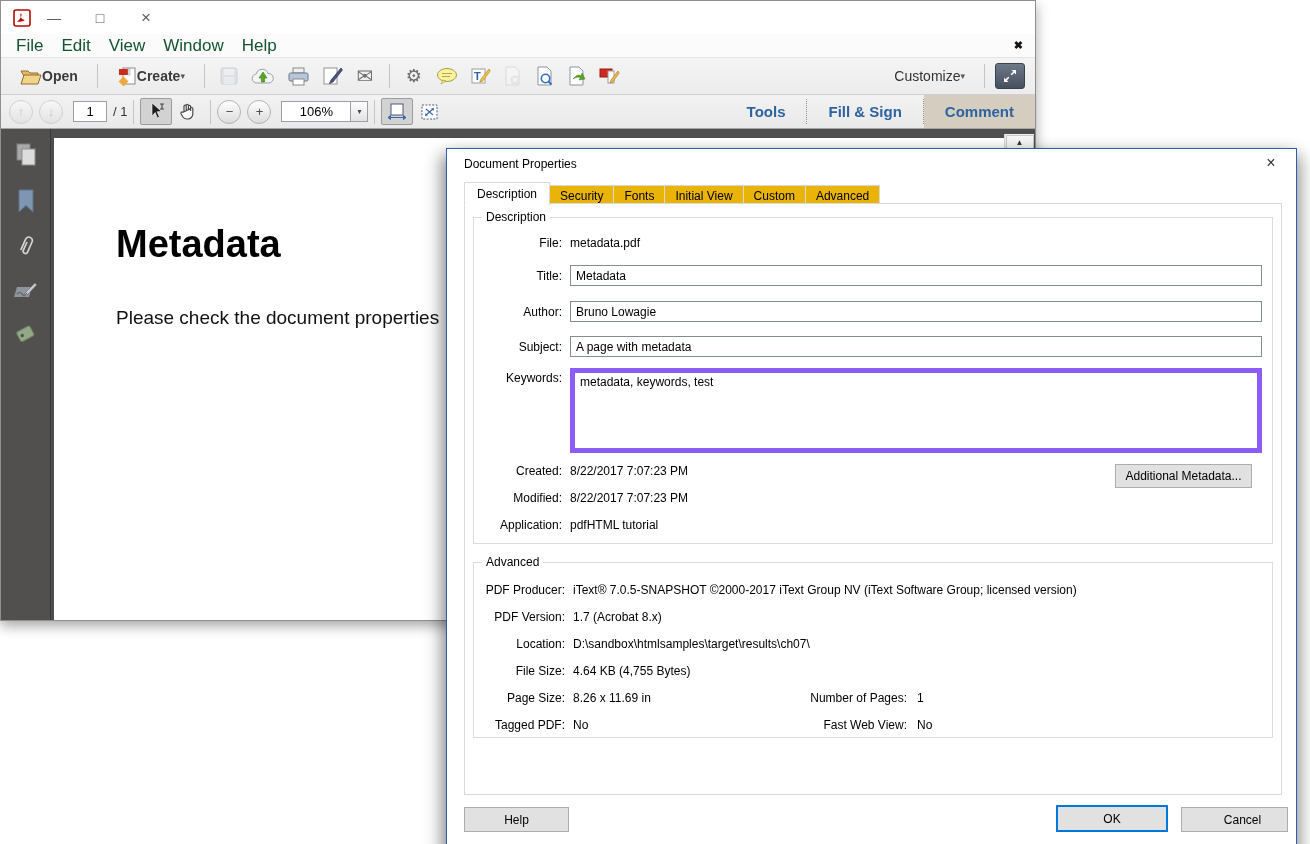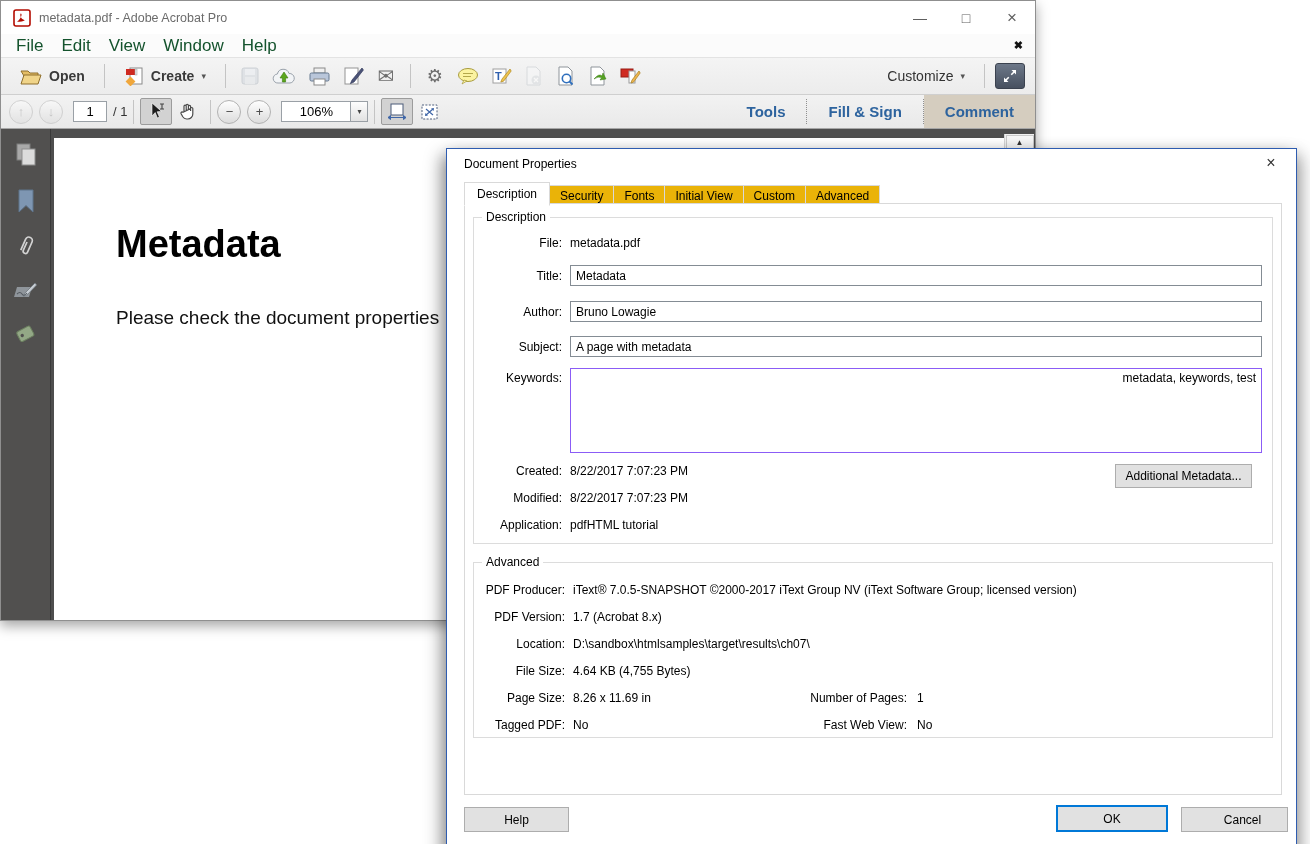--- a/index.html
+++ b/index.html
@@ -21,21 +21,21 @@
   .menu-item { font-size:17px; color:#14532d; padding:0 9px; }
   .doc-close { position:absolute; right:12px; font-size:11px; font-weight:bold; color:#111; }
 
   .toolbar1 { height:37px; background:linear-gradient(#f4f4f4,#ececec); border-bottom:1px solid #cfcfcf;
     display:flex; align-items:center; padding:0 10px; gap:4px; }
   .toolbar2 { height:34px; background:linear-gradient(#f2f2f2,#e9e9e9); border-bottom:1px solid #a6a6a6;
     display:flex; align-items:stretch; padding-left:8px; }
   .tb-sep { width:1px; height:24px; background:#c4c4c4; margin:0 6px; align-self:center; }
   .tb-btn { min-width:28px; height:27px; display:flex; align-items:center; justify-content:center;
     border:1px solid transparent; border-radius:2px; padding:0 3px; align-self:center; }
-  .tb-btn.labeled { gap:7px; padding:0 8px; }
+  .tb-btn.labeled { padding:0 8px; }
   .tb-label { font-size:14px; font-weight:bold; color:#3a3a3a; }
   .tb-label.normal { font-weight:normal; color:#333; }
   .caret { font-size:9px; color:#555; }
   .tb-btn.pressed { background:#d2d2d2; border-color:#9c9c9c; }
   .glyph { color:#6e6e6e; font-size:18px; line-height:1; }
   .disabled { opacity:.5; }
 
   .circle-btn { width:24px; height:24px; border-radius:50%; border:1px solid #b2b2b2;
     background:linear-gradient(#fefefe,#dcdcdc); display:flex; align-items:center; justify-content:center;
     font-size:13px; color:#4d4d4d; align-self:center; }
@@ -79,22 +79,22 @@
     border:1px solid #d9d9d9; }
   .groupbox { position:absolute; border:1px solid #dcdcdc; background:#fff; }
   .groupbox legend,.gb-legend { position:absolute; top:-8px; left:8px; background:#fff; padding:0 4px;
     font-size:12px; color:#000; }
   .gb-desc { left:26px; top:68px; width:800px; height:327px; }
   .gb-adv  { left:26px; top:413px; width:800px; height:176px; }
   .f-label { position:absolute; width:88px; text-align:right; font-size:12px; color:#000; }
   .f-value { position:absolute; font-size:12px; color:#000; white-space:nowrap; }
   .f-input { position:absolute; left:96px; width:692px; height:21px; border:1px solid #848c94;
     font-size:12px; padding:2px 5px; font-family:"Liberation Sans",sans-serif; color:#000; background:#fff; }
-  .f-textarea { position:absolute; left:96px; top:150px; width:692px; height:85px; border:1px solid #8b5cf6;
-    font-size:12px; padding:2px 5px; font-family:"Liberation Sans",sans-serif; resize:none; color:#000;text-align:right; }
+  .f-textarea { position:absolute; left:96px; top:150px; width:692px; height:85px; border:5px solid #8b5cf6;
+    font-size:12px; padding:2px 5px; font-family:"Liberation Sans",sans-serif; resize:none; color:#000; }
   .a-label { position:absolute; width:91px; text-align:right; font-size:12px; color:#000; }
   .a-label2 { position:absolute; width:180px; left:253px; text-align:right; font-size:12px; color:#000; }
   .btn { background:#e1e1e1; border:1px solid #adadad; font-size:12px; color:#000;
     font-family:"Liberation Sans",sans-serif; display:flex; align-items:center; justify-content:center; }
   .btn-addmeta { position:absolute; left:641px; top:246px; width:137px; height:24px; }
   .btn-help { position:absolute; left:17px; top:658px; width:105px; height:25px; }
   .btn-ok { position:absolute; left:609px; top:656px; width:112px; height:27px; border:2px solid #0078d7; }
   .btn-cancel { position:absolute; left:734px; top:658px; width:107px; height:25px;padding-left:16px; }
 
   svg { display:block; }
@@ -106,21 +106,20 @@
 
   <div class="main-window">
 
     <div class="titlebar">
       <span>
         <svg width="18" height="18" viewBox="0 0 18 18">
           <rect x="1" y="1" width="16" height="16" rx="2" fill="#fff" stroke="#b30b00" stroke-width="1.6"></rect>
           <path d="M4 12.5c2.2-.8 5.8-6.6 4.2-7.8-1.5-1.1-1.6 5.4 3.6 6.6 0 0-3.2 2.2-7.8 1.2z" fill="#b30b00"></path>
         </svg>
       </span>
-      <span class="title-text">metadata.pdf - Adobe Acrobat Pro</span>
       <div class="win-controls">
         <div class="win-btn">—</div>
         <div class="win-btn">□</div>
         <div class="win-btn close">×</div>
       </div>
     </div>
 
     <div class="menubar">
       <span class="menu-item">File</span>
       <span class="menu-item">Edit</span>

